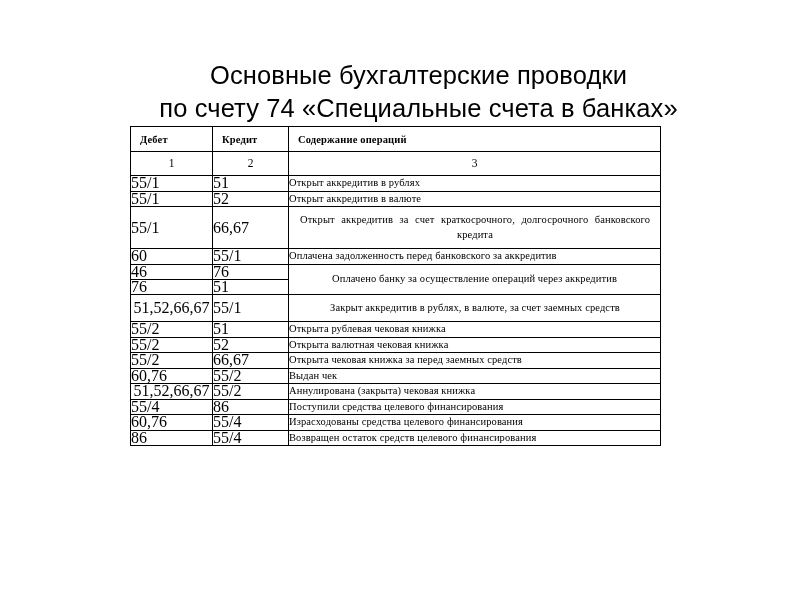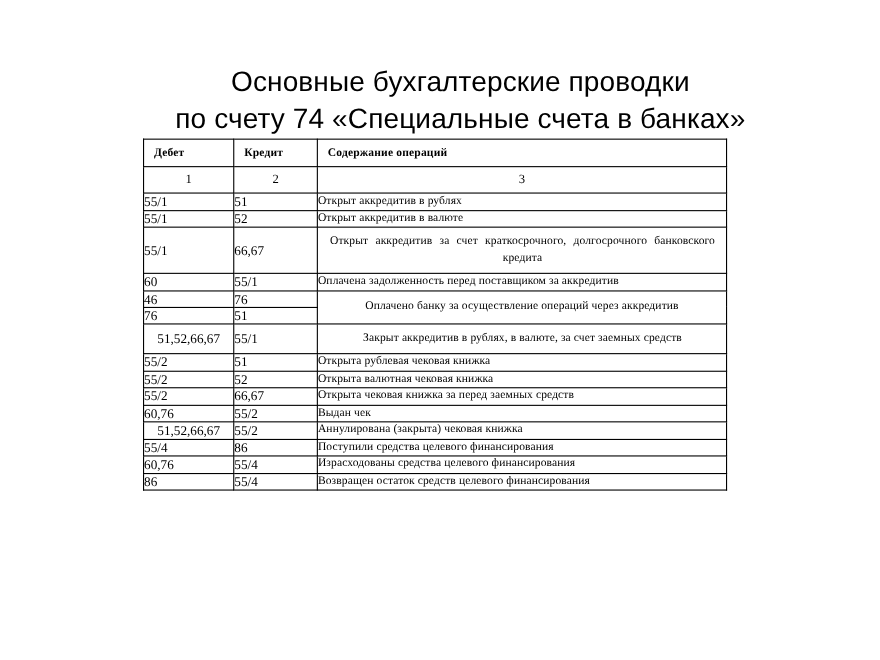--- a/index.html
+++ b/index.html
@@ -75,21 +75,21 @@
   
   tr.num-row td {
     text-align: center;
     font-size: 11.5px;
     padding: 4px 0 5px 0;
     height: 14px;
   }
 
   
   td.acct {
-    font-size: 12px;
+    font-size: 16px;
     text-align: left;
     padding: 5px 0 5px 9px;
     line-height: 14px;
   }
   td.acct.wrapped {
     text-align: center;
     padding-left: 0;
     padding-right: 0;
   }
   td.desc {
@@ -151,21 +151,21 @@
           <td class="desc">Открыт аккредитив в валюте</td>
         </tr>
         <tr>
           <td class="acct">55/1</td>
           <td class="acct">66,67</td>
           <td class="desc justify">Открыт аккредитив за счет краткосрочного, долгосрочного банковского кредита</td>
         </tr>
         <tr>
           <td class="acct">60</td>
           <td class="acct">55/1</td>
-          <td class="desc">Оплачена задолженность перед поставщиком за аккредитив</td>
+          <td class="desc">Оплачена задолженность перед банковского за аккредитив</td>
         </tr>
         <tr>
           <td class="acct">46</td>
           <td class="acct">76</td>
           <td rowspan="2" class="desc merged">Оплачено банку за осуществление операций через аккредитив</td>
         </tr>
         <tr>
           <td class="acct">76</td>
           <td class="acct">51</td>
         </tr>

